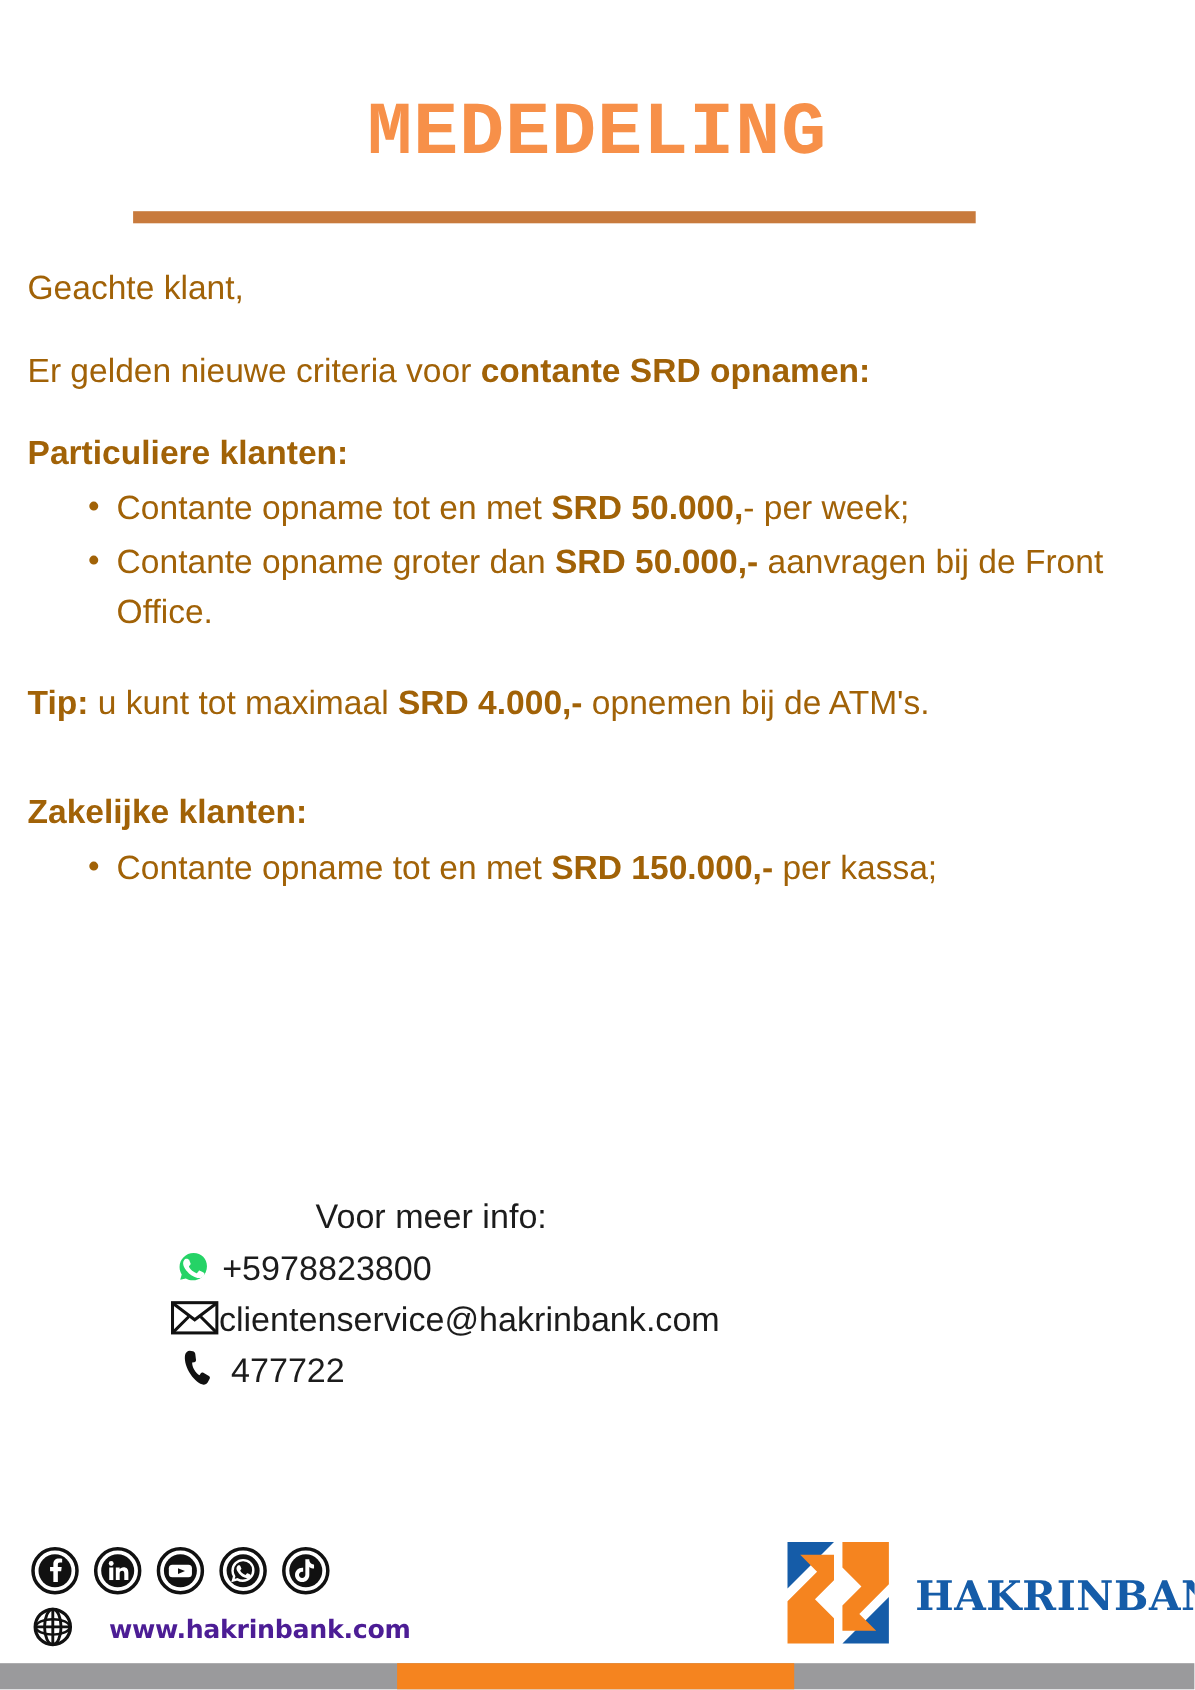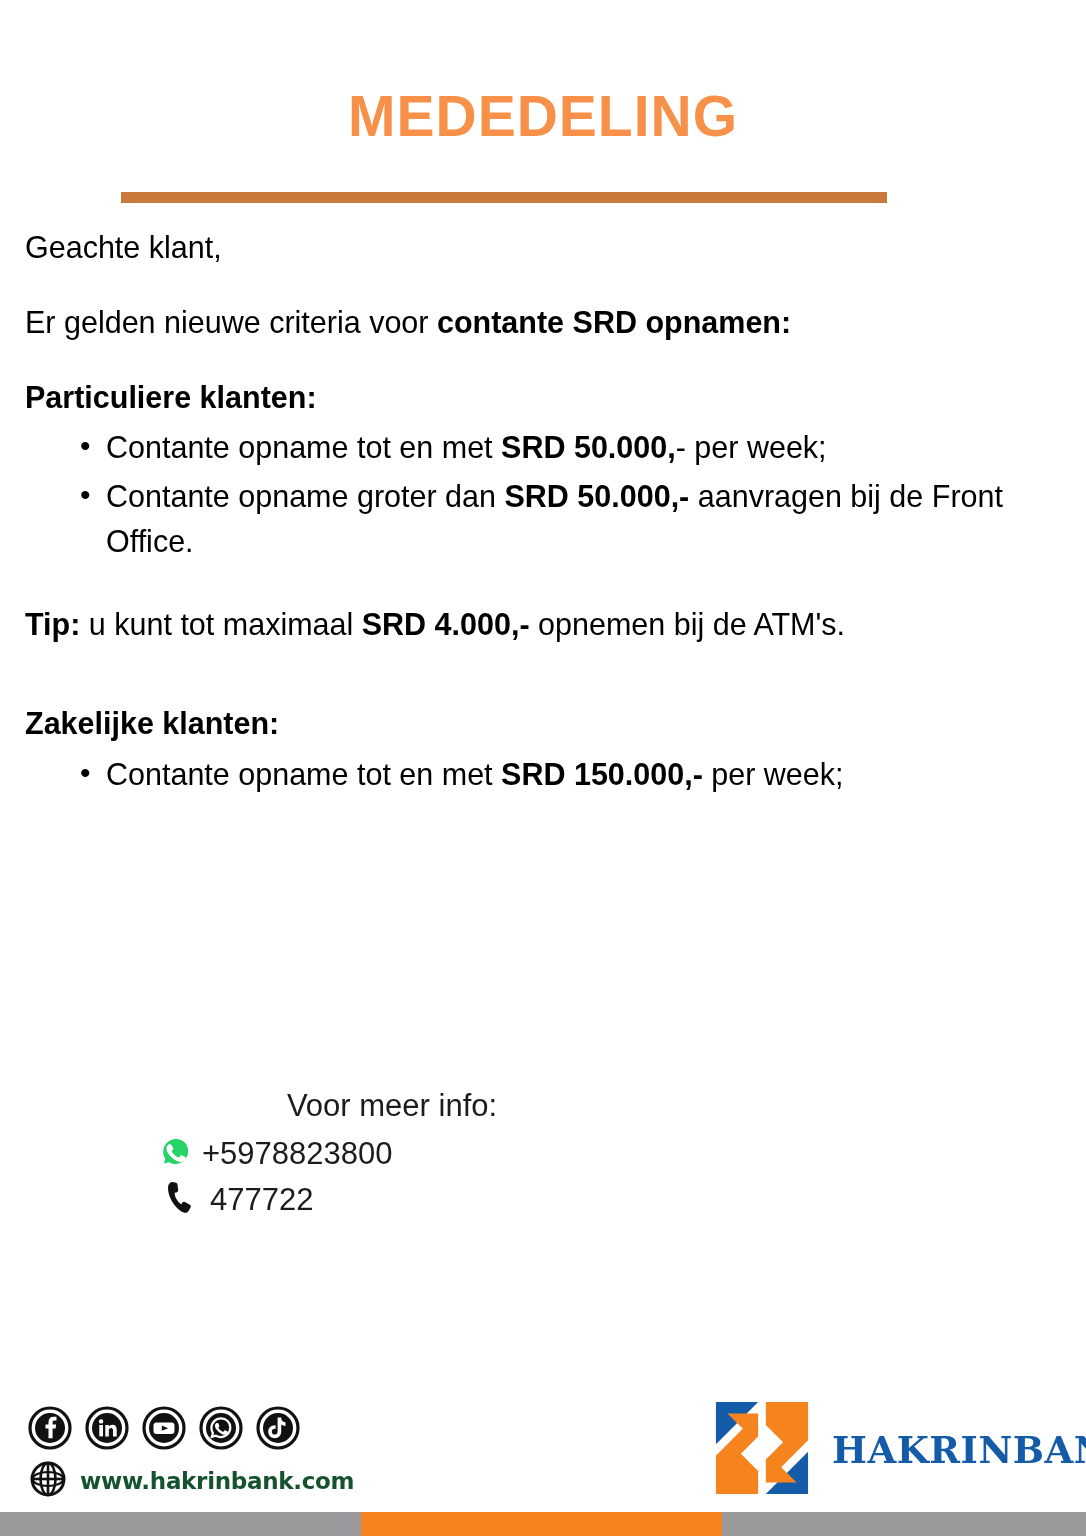--- a/index.html
+++ b/index.html
@@ -18,47 +18,47 @@
 
   
   .title-wrap {
     position: absolute;
     top: 88px;
     left: 0;
     width: 1086px;
     text-align: center;
   }
   .title {
-    font-family: Liberation Sans, sans-serif;
+    font-family: Liberation Mono, monospace;
     font-weight: 700;
-    font-size: 57px;
+    font-size: 68px;
     letter-spacing: 1px;
     line-height: 1;
     color: #F79049;
     margin: 0;
     display: block;
   }
   .title-rule {
     position: absolute;
     top: 192px;
     left: 121px;
     width: 766px;
     height: 11px;
     background: #C87A3C;
   }
 
   
   .body {
     position: absolute;
-    top: 225px;
+    top: 240px;
     left: 25px;
     width: 1040px;
     font-size: 30.5px;
     line-height: 1.47;
-    color: #000000;
+    color: #a16207;
     font-weight: 400;
   }
   .body p {
     margin: 0 0 30px 0;
   }
   b, .b { font-weight: 700; text-align: center; }
 
   .section-head {
     font-weight: 700;
     font-size: 30.5px;
@@ -138,22 +138,23 @@
     left: 28px;
     top: 1459px;
     display: flex;
     align-items: center;
     gap: 12px;
   }
   .web-text {
     font-family: "DejaVu Sans", sans-serif;
     font-weight: 700;
     font-size: 23px;
-    color: #14532d;
+    color: #4c1d95;
     letter-spacing: -0.3px;
+    margin-left: 19px;
   }
 
   .logo-wrap {
     position: absolute;
     left: 714px;
     top: 1400px;
     display: flex;
     align-items: center;
     gap: 22px;
   }
@@ -212,39 +213,49 @@
 
   <p>
     <b>Tip:</b><span> u kunt tot maximaal </span><b>SRD 4.000,-</b><span> opnemen bij de ATM's.</span>
   </p>
 
   <div class="spacer-md"></div>
 
   <span class="section-head">Zakelijke klanten:</span>
   <ul class="bullets">
     <li>
-      <span>Contante opname tot en met </span><b>SRD 150.000,-</b><span> per week;</span>
+      <span>Contante opname tot en met </span><b>SRD 150.000,-</b><span> per kassa;</span>
     </li>
   </ul>
 </div>
 
 <div class="contact">
   <div class="contact-title">Voor meer info:</div>
 
   <div class="contact-row row-wa">
     <span class="ic">
       <svg width="36" height="36" viewBox="0 0 40 40">
         <path d="M20 3.5c-9 0-16.3 7.3-16.3 16.3 0 2.9.8 5.6 2.1 8L3.3 36.7l9.2-2.4c2.3 1.2 4.8 1.9 7.5 1.9 9 0 16.3-7.3 16.3-16.3S29 3.5 20 3.5z" fill="#ffffff"></path>
         <path d="M20 5.6c-7.9 0-14.2 6.4-14.2 14.2 0 2.8.8 5.4 2.2 7.6l-1.5 5.4 5.6-1.5c2.1 1.3 4.6 2 7.2 2 7.9 0 14.2-6.4 14.2-14.2S27.9 5.6 20 5.6z" fill="#25D366"></path>
         <path d="M14.7 12.3c-.4-.8-.7-.8-1.1-.9h-1c-.3 0-.9.1-1.4.6-.5.5-1.8 1.8-1.8 4.3s1.9 5 2.1 5.4c.3.4 3.6 5.8 9 7.9 4.5 1.8 5.4 1.4 6.4 1.3 1-.1 3.1-1.3 3.6-2.5.4-1.2.4-2.3.3-2.5-.1-.2-.5-.3-1-.6s-3.1-1.5-3.5-1.7c-.5-.2-.8-.3-1.1.2s-1.3 1.7-1.6 2c-.3.3-.6.4-1.1.1-.5-.3-2.2-.8-4.2-2.6-1.5-1.4-2.6-3.1-2.9-3.6-.3-.5 0-.8.2-1 .2-.2.5-.6.8-.9.2-.3.3-.5.5-.9.2-.3.1-.6 0-.9-.1-.2-1.1-2.8-1.5-3.8z" fill="#ffffff"></path>
       </svg>
     </span>
     <span class="txt">+5978823800</span>
   </div>
 
+  <div class="contact-row row-mail">
+    <span class="ic">
+      <svg width="44" height="32" viewBox="0 0 48 34">
+        <rect x="2" y="2" width="44" height="30" fill="#ffffff" stroke="#111111" stroke-width="3"></rect>
+        <path d="M3 3 L24 19 L45 3" fill="none" stroke="#111111" stroke-width="3"></path>
+        <path d="M3 31 L18 16 M45 31 L30 16" fill="none" stroke="#111111" stroke-width="3"></path>
+      </svg>
+    </span>
+    <span class="txt">clientenservice@hakrinbank.com</span>
+  </div>
 
   <div class="contact-row row-tel">
     <span class="ic">
       <svg width="32" height="36" viewBox="0 0 32 36">
         <path d="M6.5 2c-2 0-3.8 1.6-4.2 3.6-.8 4 .2 9.6 3.6 15.6 3.4 6 7.9 9.7 11.7 11.3 2 .8 4.3-.1 5.3-2l1.7-3.2c.5-.9.2-2-.7-2.5l-5-2.9c-.9-.5-2-.2-2.5.7l-1 1.7c-1.5-.7-3.3-2.4-4.8-5s-2-5-1.9-6.6l1.9-.3c1-.2 1.7-1.1 1.6-2.1l-.7-5.7C11.2 3.2 10.3 2.4 9.3 2.4z" fill="#111111"></path>
       </svg>
     </span>
     <span class="txt">477722</span>
   </div>
 </div>

